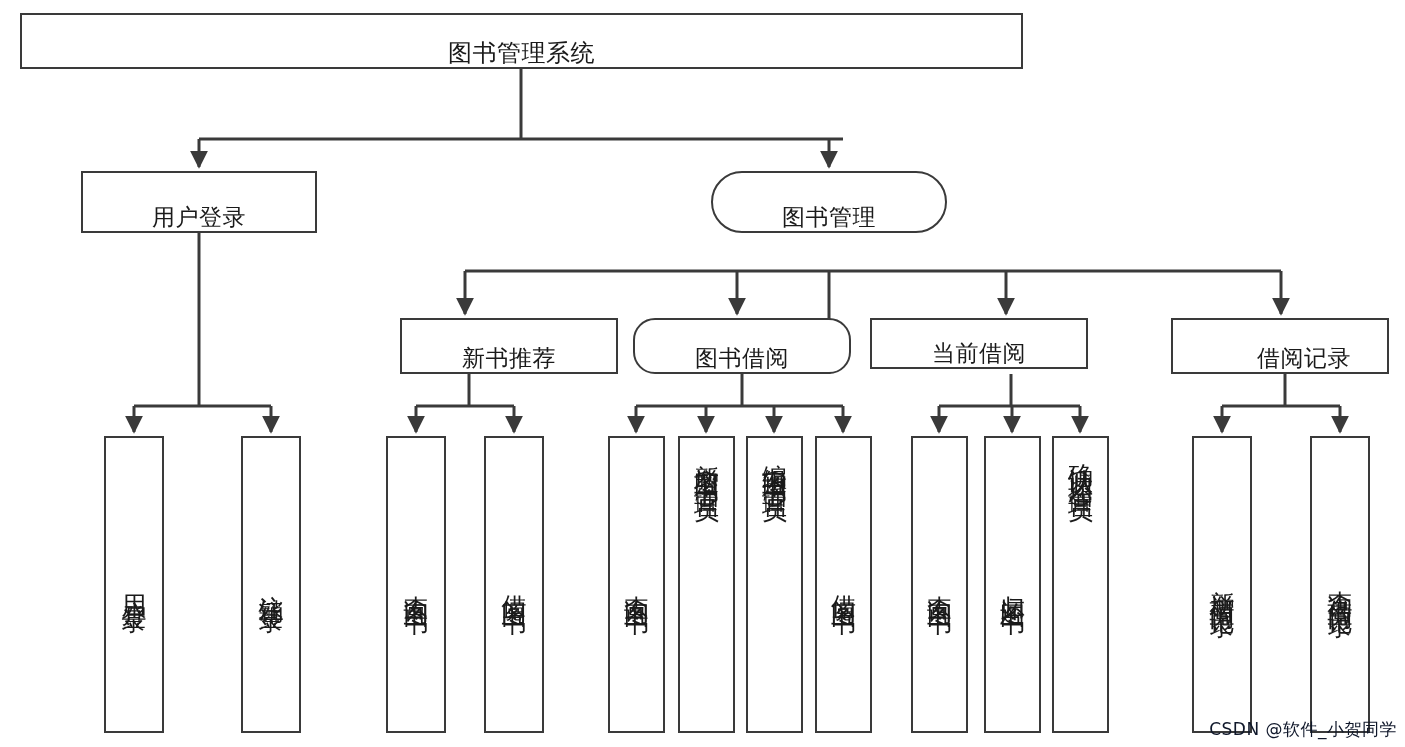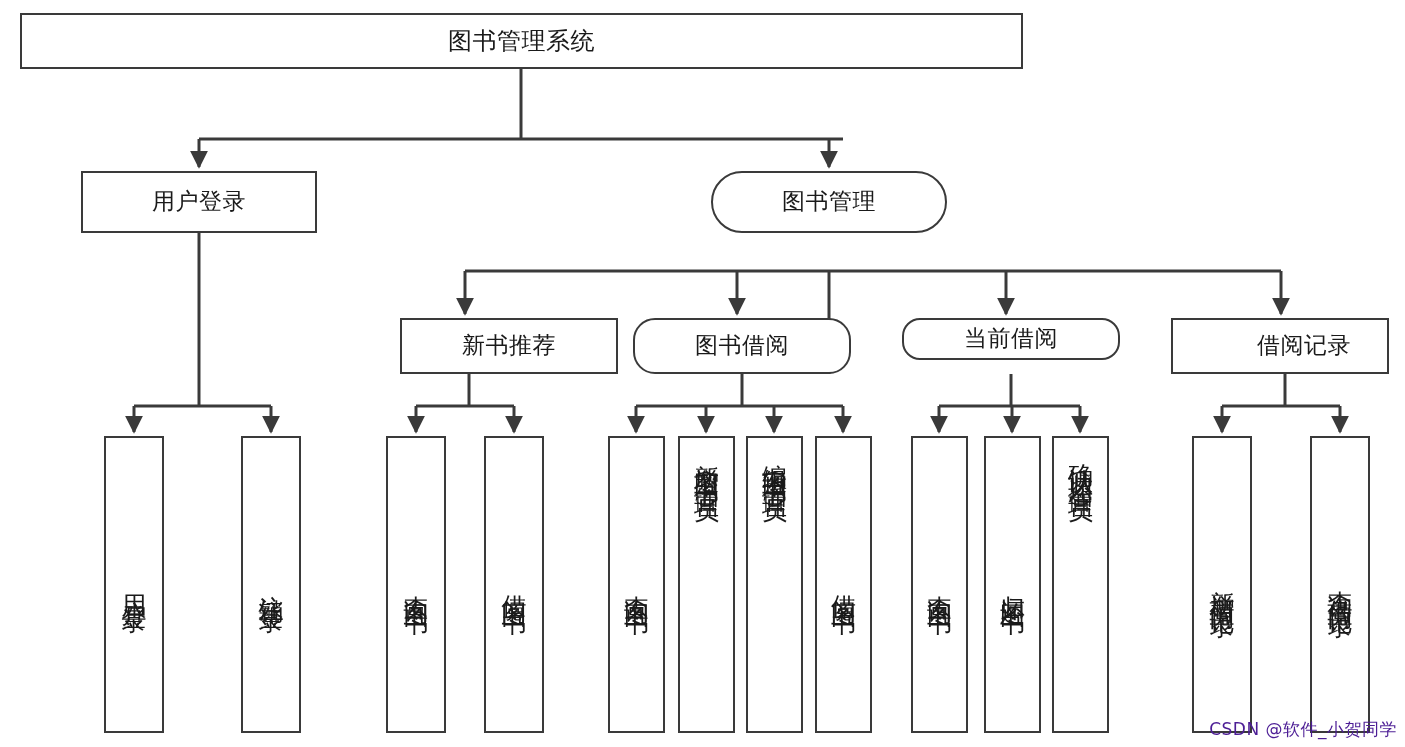--- a/index.html
+++ b/index.html
@@ -25,21 +25,21 @@
     width: 1405px;
     height: 747px;
     pointer-events: none;
   }
   .node {
     position: absolute;
     box-sizing: border-box;
     background: #ffffff;
     border: 2px solid #3a3a3a;
     display: flex;
-    align-items: center;
+    align-items: flex-end;
     justify-content: center;
     z-index: 3;
   }
   .node-label {
     color: #1a1a1a;
     text-align: center;
     line-height: 1.12;
     white-space: nowrap;
   }
   
@@ -66,21 +66,21 @@
     font-size: 25px;
     line-height: 1.0;
     letter-spacing: 5px;
     white-space: nowrap;
   }
   .watermark {
     position: absolute;
     right: 8px;
     bottom: 6px;
     font-size: 17px;
-    color: #4c1d95;
+    color: #0f172a;
     letter-spacing: 0.5px;
     z-index: 6;
     white-space: nowrap;
     font-family: "DejaVu Sans", "Liberation Sans", sans-serif;
   }
 </style>
 </head>
 <body>
 
 <div id="canvas">
@@ -145,21 +145,21 @@
   <div class="node horiz" style="left:711px; top:171px; width:236px; height:62px;border-radius:31px;">
     <span class="node-label">图书管理</span>
   </div>
 
   <div class="node horiz" style="left:360px; top:318px; width:218px; height:56px;margin-left:40px;">
     <span class="node-label">新书推荐</span>
   </div>
   <div class="node horiz" style="left:633px; top:318px; width:218px; height:56px;border-radius:22px;">
     <span class="node-label">图书借阅</span>
   </div>
-  <div class="node horiz" style="left:902px; top:318px; width:218px; height:42px;border-radius:18px;">
+  <div class="node horiz" style="left:870px; top:318px; width:218px; height:51px;">
     <span class="node-label">当前借阅</span>
   </div>
   <div class="node horiz" style="left:1171px; top:318px; width:218px; height:56px;padding-left:48px;">
     <span class="node-label">借阅记录</span>
   </div>
 
   <div class="node vert centered" style="left:104px; top:436px; width:60px; height:297px;">
     <span class="node-label">用户登录</span>
   </div>
   <div class="node vert centered" style="left:241px; top:436px; width:60px; height:297px;">

